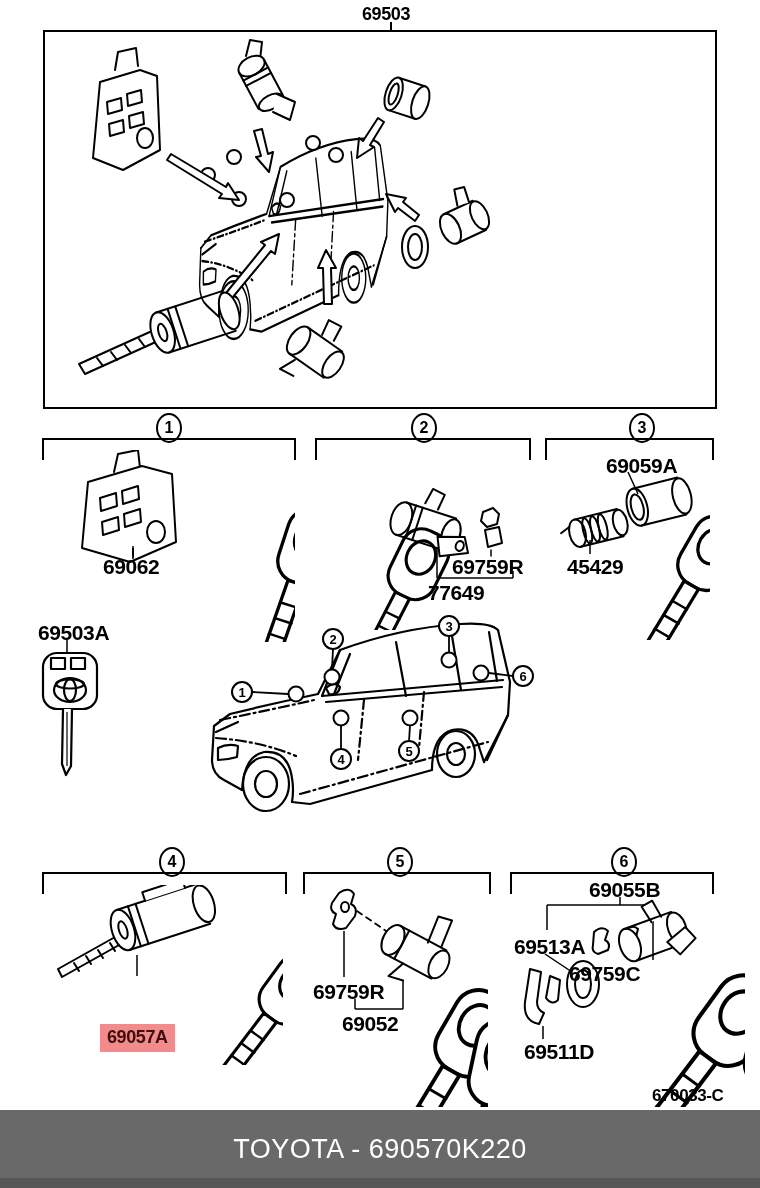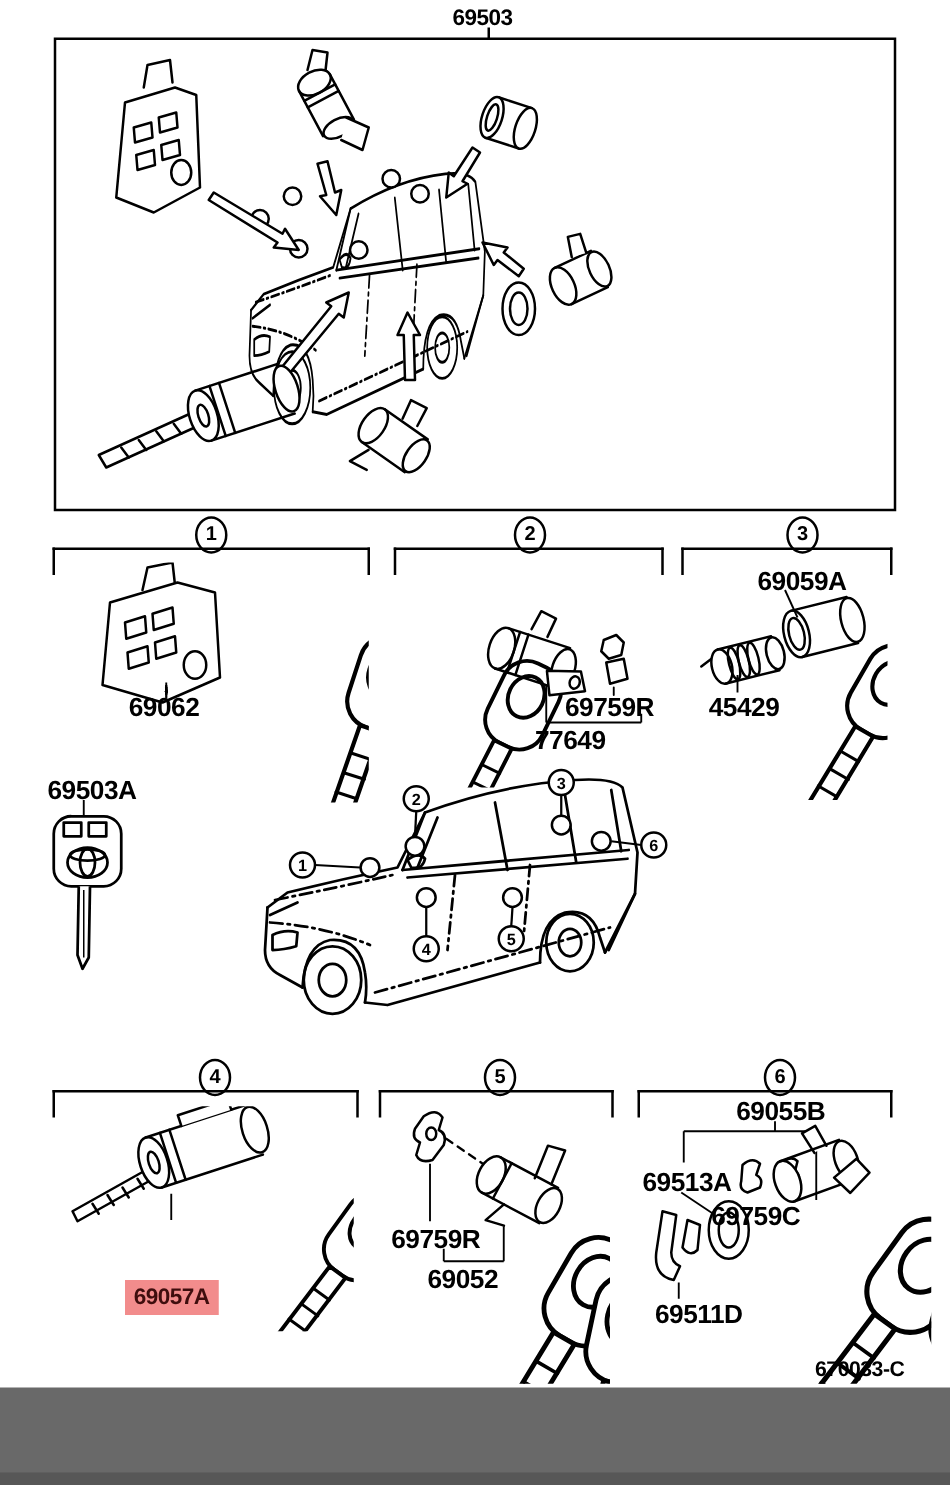--- a/index.html
+++ b/index.html
@@ -418,16 +418,17 @@
     <line x1="33" y1="154" x2="33" y2="167" stroke="#000" stroke-width="1.5"></line>
   </svg>
   <div class="plabel" style="left:589px;top:879px">69055B</div>
   <div class="plabel" style="left:569px;top:963px">69759C</div>
   <div class="plabel" style="left:514px;top:936px">69513A</div>
   <div class="plabel" style="left:524px;top:1041px">69511D</div>
 
   <div class="plabel big" style="left:652px;top:1087px">670033-C</div>
 
   <div class="footer" id="footer-bar" style="background: rgb(105, 105, 105); color: rgb(255, 255, 255);">
+    <span class="ftxt">TOYOTA - 690570K220</span>
   </div>
   <div class="fstrip" id="footer-strip" style="background: rgb(87, 87, 87);"></div>
 
 </div>
 
 </body></html>

